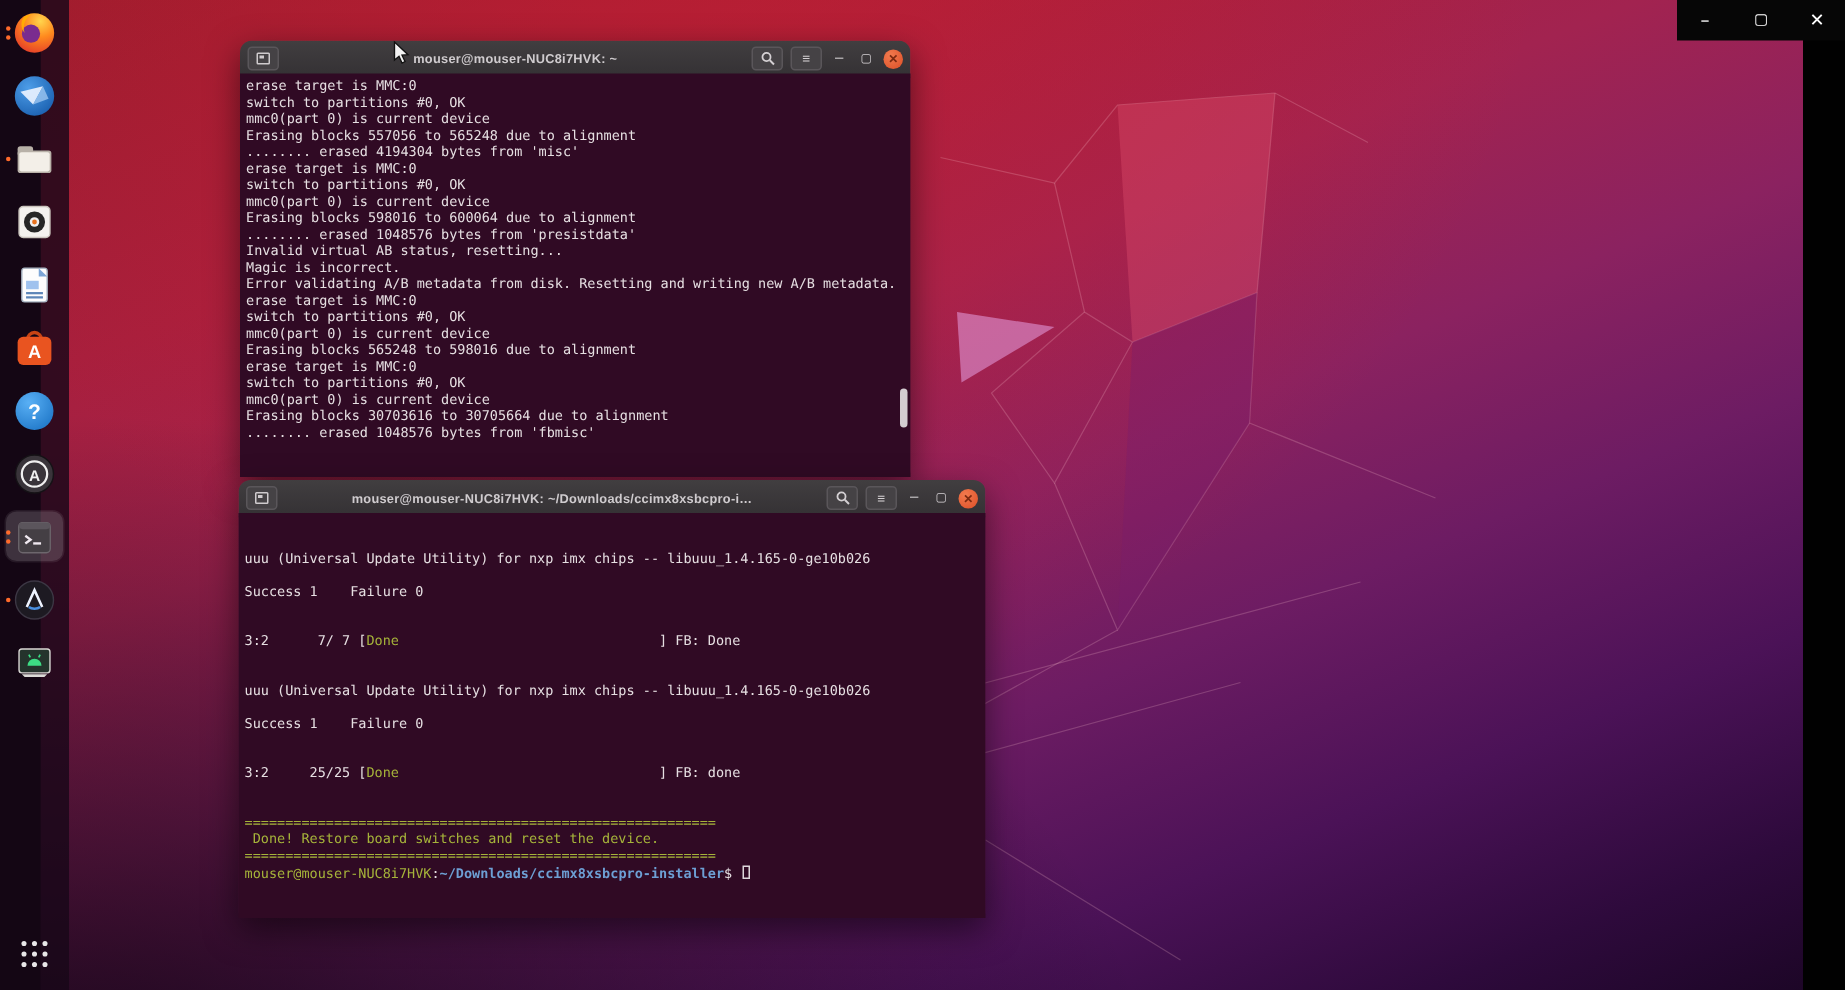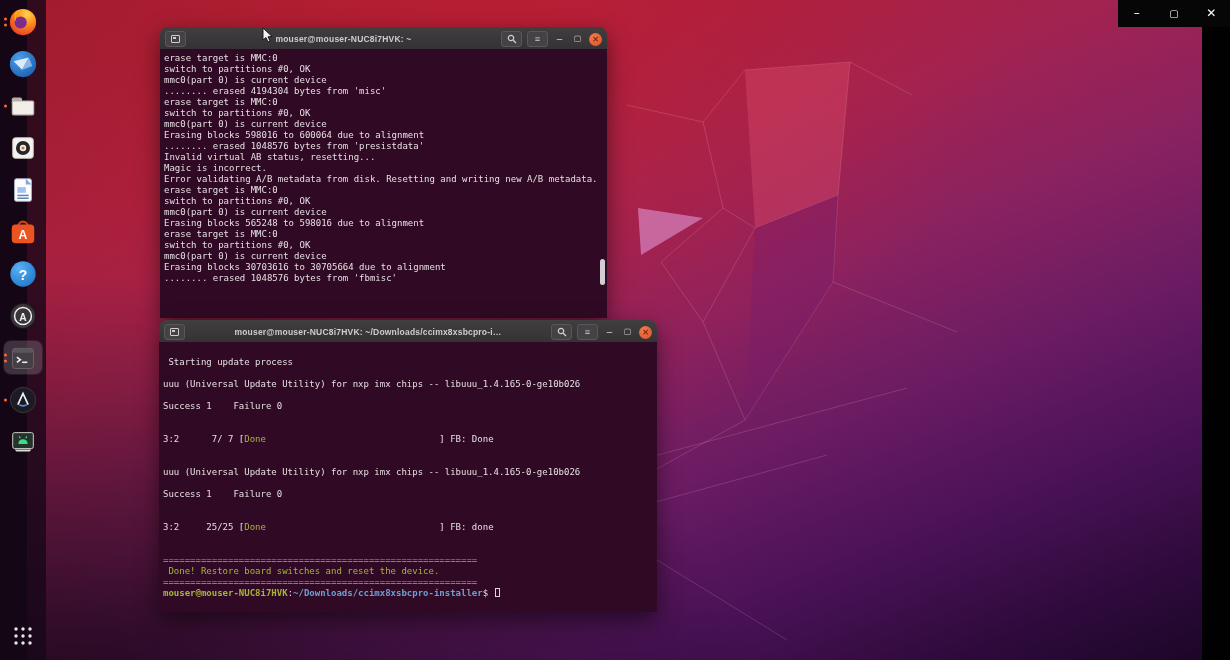--- a/index.html
+++ b/index.html
@@ -52,21 +52,21 @@
     background:radial-gradient(circle at 35% 30%, #f27a4e, #dd4f27); color:#7d2a11; font-size:8px; font-weight:bold;
     display:flex; align-items:center; justify-content:center; }
   .newtab-ico { width:9px; height:8px; border:1px solid #cfcbce; border-radius:1px; position:relative; }
   .newtab-ico::after { content:""; position:absolute; left:1px; top:1px; width:3px; height:2px; background:#cfcbce; }
 
   .term-body { position:absolute; left:0; right:0; top:22px; bottom:0; background:#300a24; overflow:hidden;
     padding:4px 2px 2px 4px; font-family:"DejaVu Sans Mono",monospace; font-size:9px; line-height:11px; color:#e6dfe2; }
   .tline { height:11px; white-space:pre; }
   .c-fg { color:#e6dfe2; }
   .c-green { color:#a6b43a; }
-  .c-greenb { color:#a6b43a; font-weight:bold; }
+  .c-greenb { color:#a6b43a; font-weight:normal; }
   .c-blue { color:#6d9fd4; font-weight:bold; }
   .cursor-block { display:inline-block; width:5px; height:9px; border:1px solid #ded7db; vertical-align:-1px; margin-left:1px; }
   .scroll-thumb { position:absolute; right:2px; top:232px; width:5px; height:26px; border-radius:3px; background:#d3ccd1; }
 
   
   .pointer { position:absolute; left:262px; top:27px; z-index:55; }
 </style>
 </head>
 <body>
 
@@ -249,20 +249,21 @@
           <span class="glyph">≡</span>
         </div>
       <div class="win-min">–</div>
       <div class="win-max">▢</div>
       <div class="win-close">✕</div>
     </div>
     <div class="term-body">
         <div class="tline"><span class="c-fg">erase target is MMC:0</span></div>
         <div class="tline"><span class="c-fg">switch to partitions #0, OK</span></div>
         <div class="tline"><span class="c-fg">mmc0(part 0) is current device</span></div>
+        <div class="tline"><span class="c-fg">Erasing blocks 557056 to 565248 due to alignment</span></div>
         <div class="tline"><span class="c-fg">........ erased 4194304 bytes from 'misc'</span></div>
         <div class="tline"><span class="c-fg">erase target is MMC:0</span></div>
         <div class="tline"><span class="c-fg">switch to partitions #0, OK</span></div>
         <div class="tline"><span class="c-fg">mmc0(part 0) is current device</span></div>
         <div class="tline"><span class="c-fg">Erasing blocks 598016 to 600064 due to alignment</span></div>
         <div class="tline"><span class="c-fg">........ erased 1048576 bytes from 'presistdata'</span></div>
         <div class="tline"><span class="c-fg">Invalid virtual AB status, resetting...</span></div>
         <div class="tline"><span class="c-fg">Magic is incorrect.</span></div>
         <div class="tline"><span class="c-fg">Error validating A/B metadata from disk. Resetting and writing new A/B metadata.</span></div>
         <div class="tline"><span class="c-fg">erase target is MMC:0</span></div>
@@ -292,21 +293,20 @@
       </div>
       <div class="hb-btn">
           <span class="glyph">≡</span>
         </div>
       <div class="win-min">–</div>
       <div class="win-max">▢</div>
       <div class="win-close">✕</div>
     </div>
     <div class="term-body">
         <div class="tline"><span class="c-fg"></span></div>
-        <div class="tline"><span class="c-fg"> Starting update process</span></div>
         <div class="tline"><span class="c-fg"></span></div>
         <div class="tline"><span class="c-fg">uuu (Universal Update Utility) for nxp imx chips -- libuuu_1.4.165-0-ge10b026</span></div>
         <div class="tline"><span class="c-fg"></span></div>
         <div class="tline"><span class="c-fg">Success 1    Failure 0</span></div>
         <div class="tline"><span class="c-fg"></span></div>
         <div class="tline"><span class="c-fg"></span></div>
         <div class="tline"><span class="c-fg">3:2      7/ 7 [</span><span class="c-green">Done</span><span class="c-fg">                                ] FB: Done</span></div>
         <div class="tline"><span class="c-fg"></span></div>
         <div class="tline"><span class="c-fg"></span></div>
         <div class="tline"><span class="c-fg">uuu (Universal Update Utility) for nxp imx chips -- libuuu_1.4.165-0-ge10b026</span></div>

